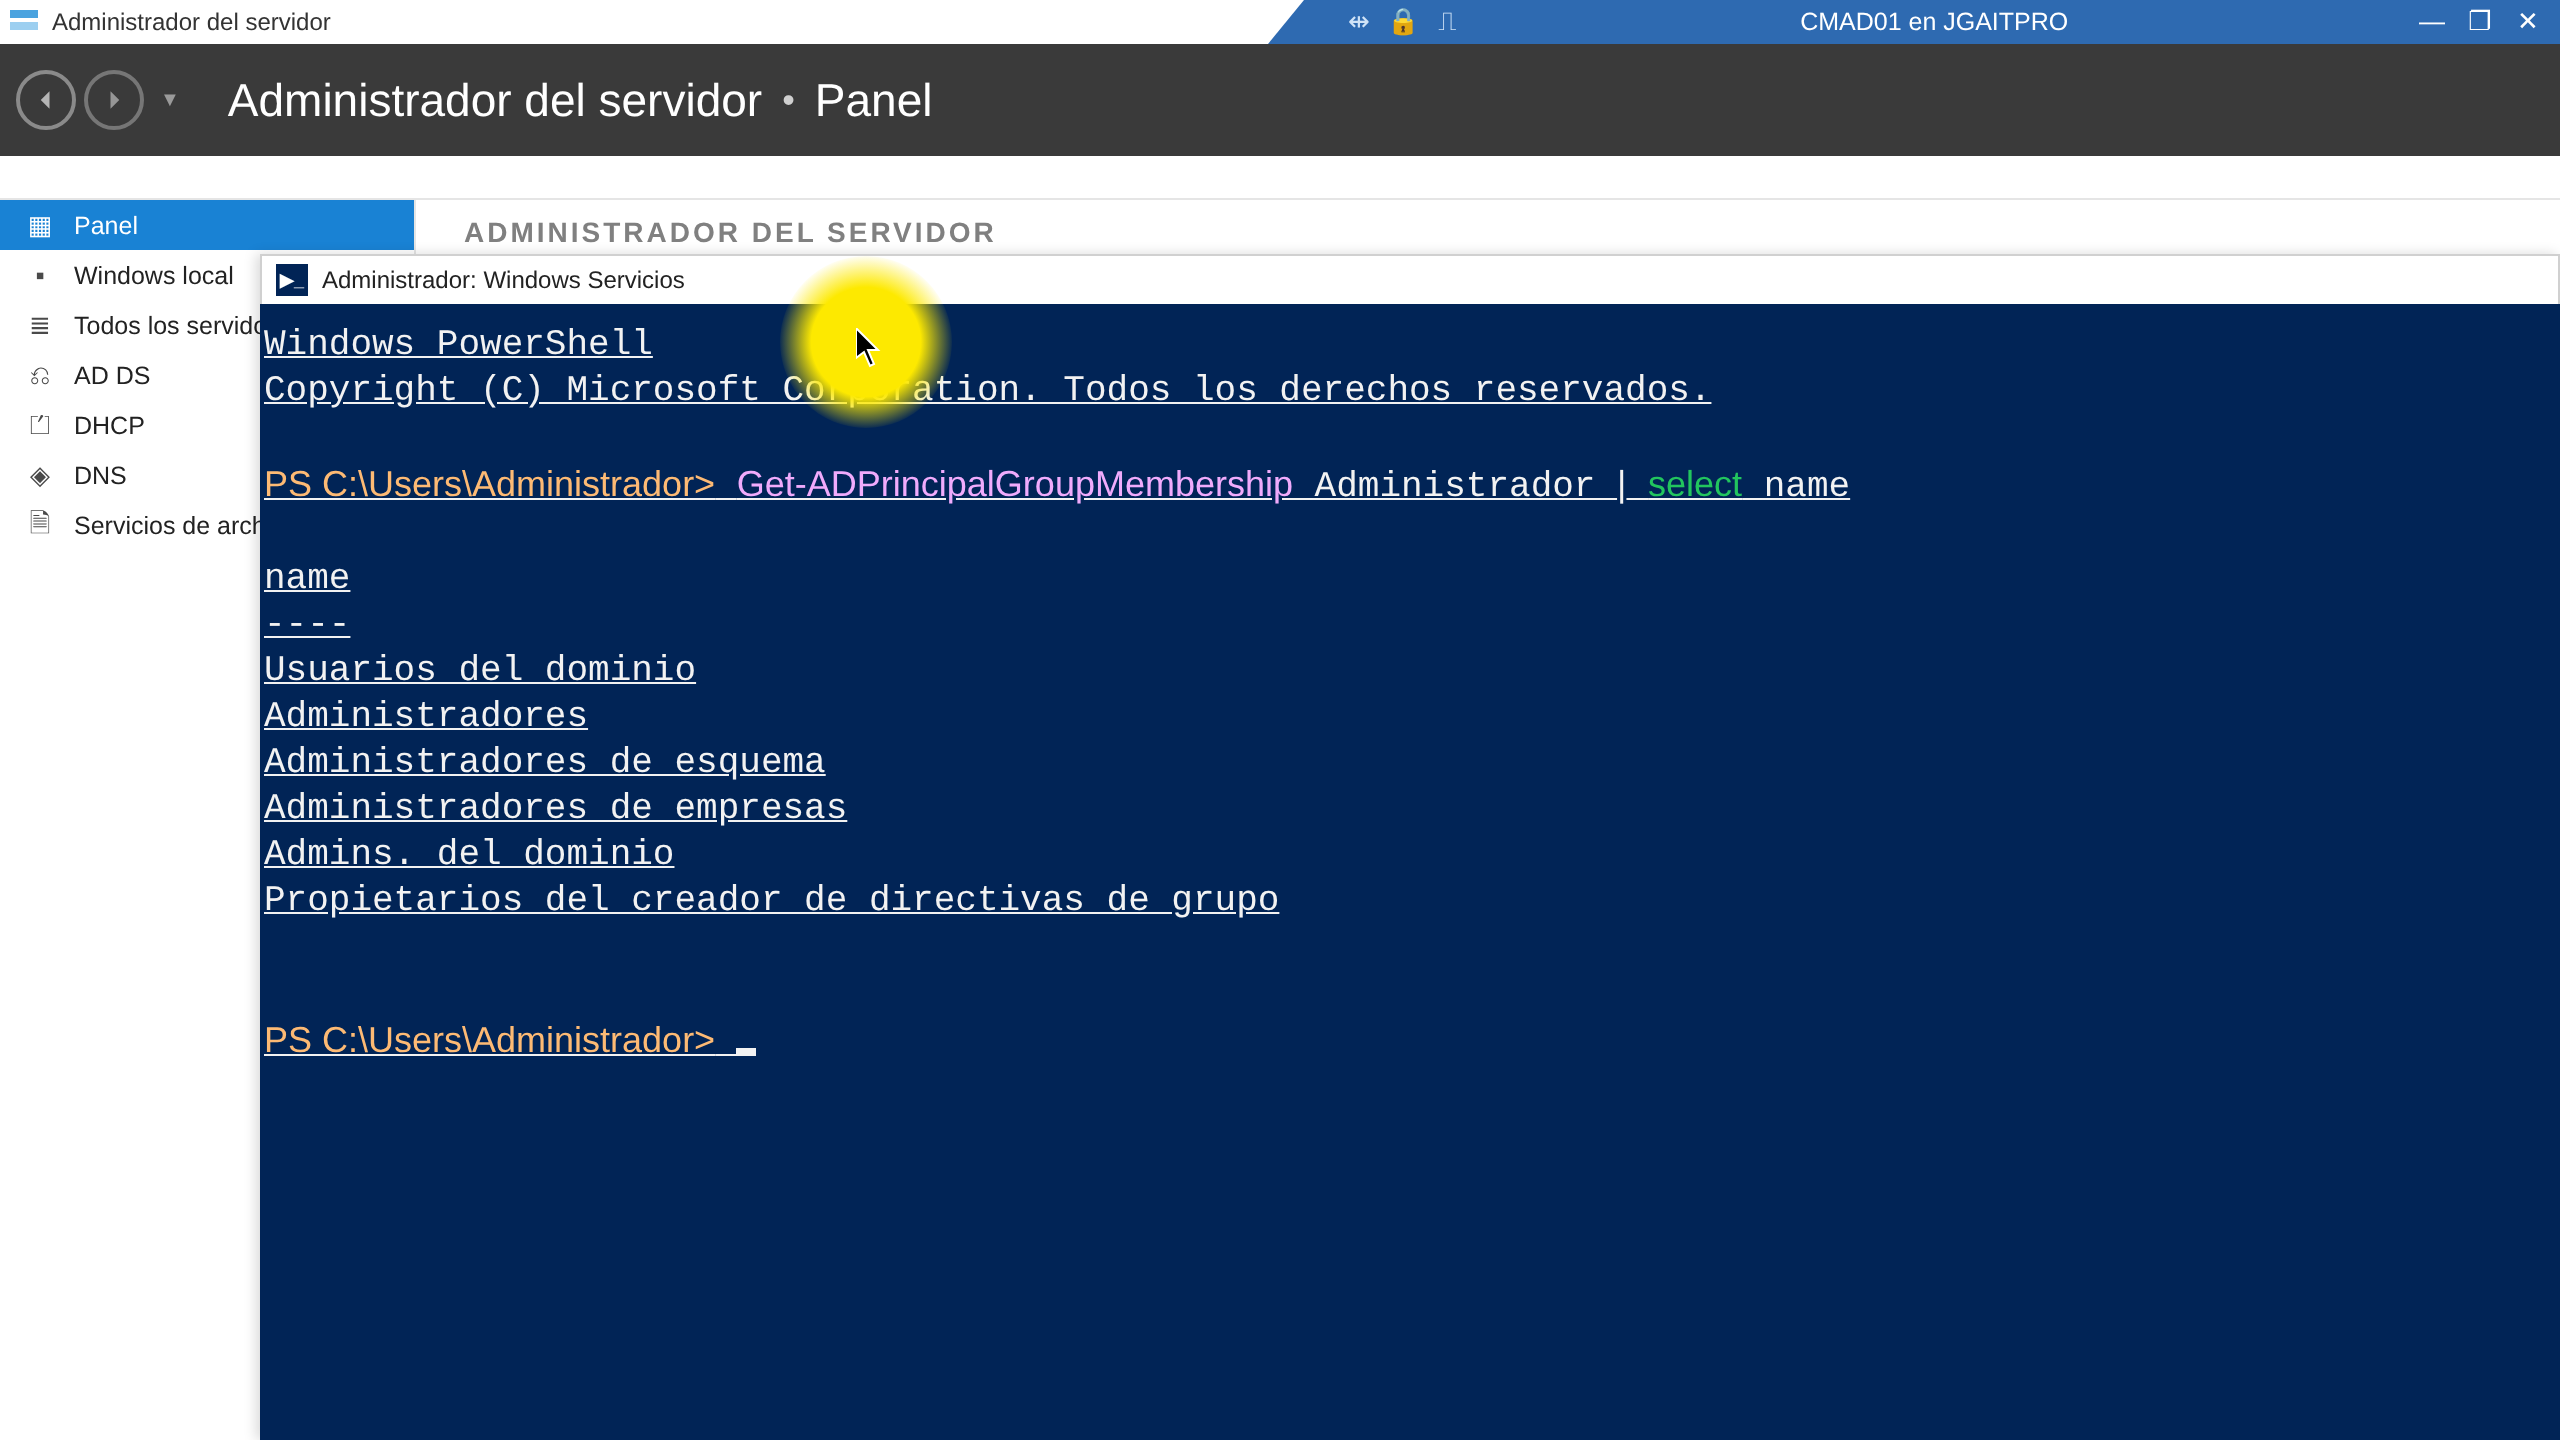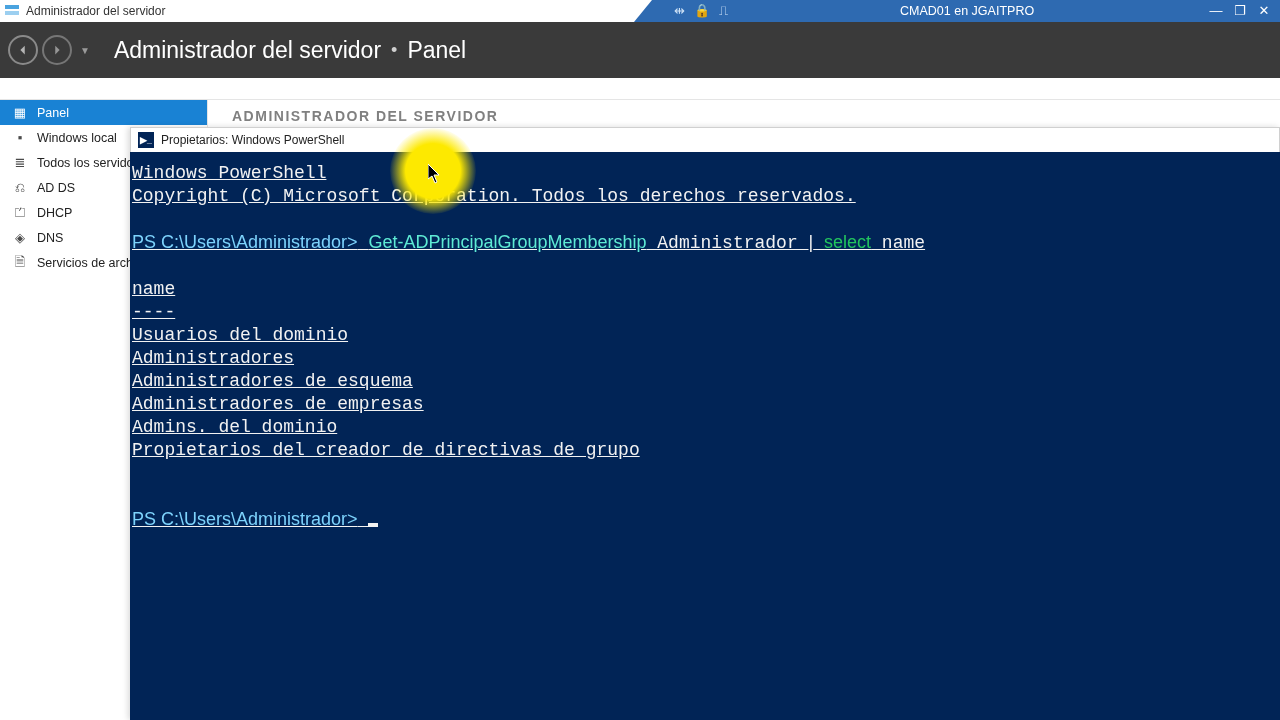--- a/index.html
+++ b/index.html
@@ -59,22 +59,22 @@
       box-shadow:-2px 0 6px rgba(0,0,0,.15);
     }
     .ps-title{ height:25px; background:#fff; border:1px solid #d0d0d0; border-bottom:none;
       display:flex; align-items:center; gap:7px; padding:0 7px; font-size:12px; color:#222;}
     .ps-title .pico{ width:16px; height:16px; background:#012456; display:flex; align-items:center; justify-content:center; color:#fff; font-size:9px; font-weight:bold;}
     .ps-body{
       flex:1; background:#012456; color:#f2f2f2;
       font-family:Consolas,"Courier New",monospace; font-size:18px; line-height:23px;
       padding:10px 2px 10px 2px; white-space:pre; overflow:hidden;text-decoration:underline;
     }
-    .ps-body .prompt{ color:#7dd3fc;}
-    .ps-body .cmd{ color:#5eead4;}
+    .ps-body .prompt{ color:#fdba74;}
+    .ps-body .cmd{ color:#f0abfc;}
     .ps-body .pipe{ color:#f2f2f2;}
     .ps-body .kw{ color:#22c55e;}
     .cursor{ display:inline-block; width:10px; height:4px; background:#f2f2f2; vertical-align:-2px;}
 
     
     .highlight{
       position:absolute; width:86px; height:86px; border-radius:50%;
       background:radial-gradient(circle,#fde900 0%,#fde900 45%,rgba(253,233,0,0) 72%);
       z-index:40; pointer-events:none;
     }
@@ -161,21 +161,21 @@
     </div>
   </div>
 
 <div class="content">
   <h2>ADMINISTRADOR DEL SERVIDOR</h2>
 </div>
 
 <div class="ps-window">
   <div class="ps-title">
     <span class="pico">▶_</span>
-    <span>Propietarios: Windows PowerShell</span>
+    <span>Administrador: Windows Servicios</span>
   </div>
   <div class="ps-body" id="psbody">Windows PowerShell
 Copyright (C) Microsoft Corporation. Todos los derechos reservados.
 
 <span class="prompt">PS C:\Users\Administrador&gt;</span> <span class="cmd">Get-ADPrincipalGroupMembership</span> Administrador <span class="pipe">|</span> <span class="kw">select</span> name
 
 name
 ----
 Usuarios del dominio
 Administradores

